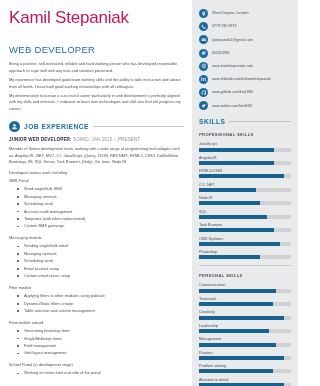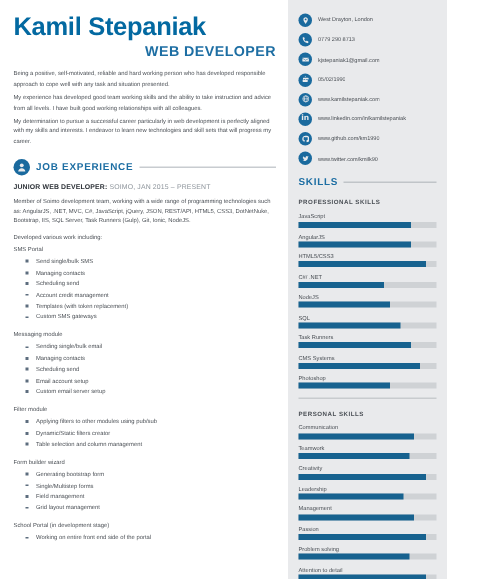--- a/index.html
+++ b/index.html
@@ -8,26 +8,26 @@
     background: #ffffff;
     font-family: "Liberation Sans", sans-serif;
     overflow: hidden;
   }
   .page { display: flex; width: 298px; height: 386px; }
 
   
   .left { width: 192px; padding: 9px 8px 0 9px; }
 
   .name {
-    font-size: 17px; font-weight: 700; color: #0369a1;
+    font-size: 17px; font-weight: 400; color: #be185d;
     letter-spacing: -0.2px; line-height: 1.05;
   }
   .role {
-    font-size: 9.5px; font-weight: bold; color: #1d6ea3;
-    letter-spacing: 0.3px; margin-top: 2px; text-align: right;
+    font-size: 9.5px; font-weight: normal; color: #1d6ea3;
+    letter-spacing: 0.3px; margin-top: 17px;
   }
   .intro { margin-top: 6px; }
   .intro p {
     font-size: 3.9px; color: #4a4f55; line-height: 1.72;
     text-align: left; margin-bottom: 2.5px;
   }
 
   .section-head {
     display: flex; align-items: center; gap: 4px;
     margin-top: 8px; margin-bottom: 5px;

